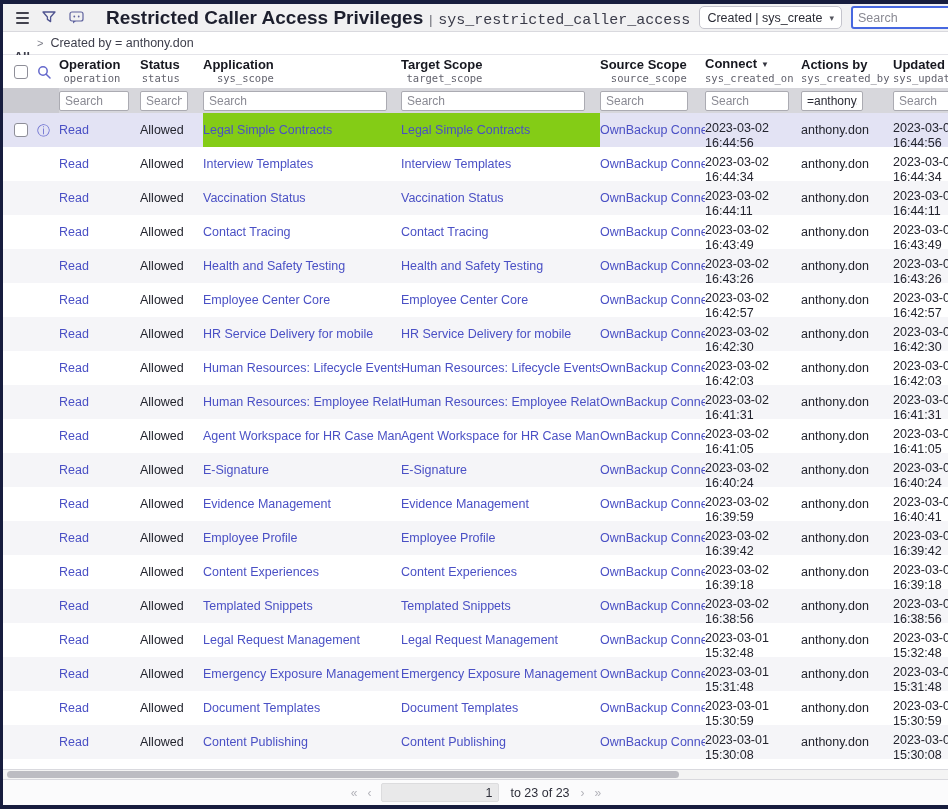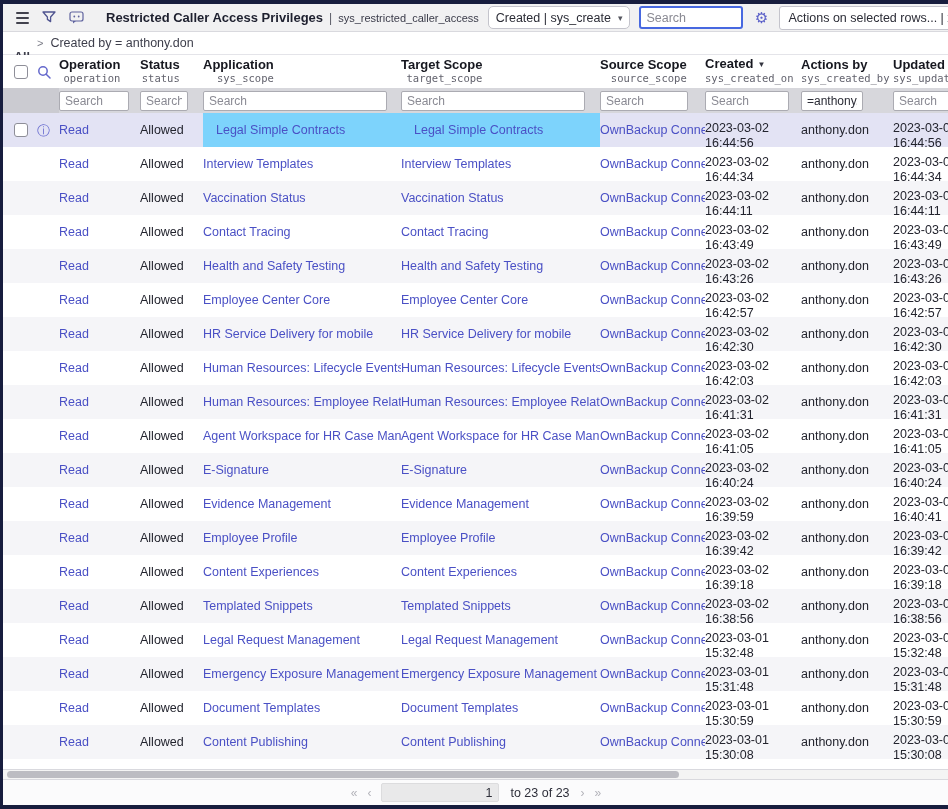--- a/index.html
+++ b/index.html
@@ -11,23 +11,23 @@
   .strip-bottom { position:absolute; bottom:0; left:0; width:948px; height:4px; background:#171d3e; z-index:10; }
 
   .content { position:absolute; left:3px; top:4px; width:945px; height:801px; display:flex; flex-direction:column; background:#fff; }
 
   
   .toolbar { height:28px; flex:none; background:#f1f1f2; border-bottom:1px solid #d9d9de; display:flex; align-items:center; gap:9px; padding:0 8px 0 10px; }
   .icon-btn { display:flex; align-items:center; justify-content:center; width:18px; height:18px; cursor:pointer; flex:none; }
   .burger { display:flex; flex-direction:column; gap:3px; width:13px; }
   .burger span { display:block; height:2px; background:#42424e; border-radius:1px; }
   .title-wrap { display:flex; align-items:baseline; gap:6px; white-space:nowrap; margin-left:12px; }
-  .title { font-size:13px; font-weight:700; color:#1d1f2e; }
+  .title { font-size:19px; font-weight:700; color:#1d1f2e; }
   .title-sep { color:#5a5b66; font-size:12px; }
-  .table-name { font-family:Liberation Sans, sans-serif; font-size:11px; color:#3a3b49; }
+  .table-name { font-family:Liberation Mono, monospace; font-size:15px; color:#3a3b49; }
   .col-select { height:23px; background:#fff; border:1px solid #c4c4cc; border-radius:5px; display:flex; align-items:center; gap:7px; padding:0 7px; font-size:12.5px; color:#2b2c36; cursor:pointer; white-space:nowrap; }
   .caret { font-size:9px; color:#55565f; }
   .toolbar-search { width:104px; height:23px; border:2px solid #4768e0; border-radius:3px; padding:0 5px; font-size:12.5px; color:#2b2c36; outline:none; background:#fff; }
   .toolbar-search::placeholder { color:#8a8a93; }
   .gear { margin-left:auto; font-size:15px; color:#5a5fc8; }
   .actions-select { height:24px; background:#fff; border:1px solid #c4c4cc; border-radius:3px; display:flex; align-items:center; gap:16px; padding:0 8px; font-size:12.5px; color:#2b2c36; cursor:pointer; white-space:nowrap; }
 
   
   .breadcrumb { height:23px; flex:none; background:#fff; border-bottom:1px solid #e4e4e9; display:flex; align-items:center; gap:7px; padding:0 11px; font-size:12.5px; color:#3d3e4b; }
   .crumb-root { font-weight:700; cursor:pointer;margin-top:27px; }
@@ -53,21 +53,21 @@
   .filter-row input { height:20px; border:1px solid #ababb2; border-radius:2px; padding:0 5px; font-size:12px; color:#2b2c36; background:#fff; font-family:"Liberation Sans",sans-serif; outline:none; }
   .filter-row input::placeholder { color:#8a8a93; }
   .fi-operation { width:70px; } .fi-status { width:48px; } .fi-application { width:184px; }
   .fi-target { width:184px; } .fi-source { width:88px; } .fi-created { width:84px; }
   .fi-createdby { width:62px; } .fi-updated { width:96px; }
 
   .rows-viewport { overflow:hidden; height:656px; }
   .trow { height:34px; align-items:center; background:#fff; }
   .trow.odd { background:#f5f5f8; }
   .trow.sel { background:#e3e3f4; }
-  .trow.sel .hl { background:#7dd3fc; height:100%; display:flex; align-items:center;padding-left:13px; }
+  .trow.sel .hl { background:#84cc16; height:100%; display:flex; align-items:center; }
   .tcell { overflow:hidden; white-space:nowrap; font-size:12.5px; color:#23242e; height:100%; display:flex; align-items:center; }
   .tcell a { color:#4a50c5; text-decoration:none; cursor:pointer; }
   .tgutter { display:flex; align-items:center; gap:9px; padding-left:11px; }
   .info-icon { color:#6a6ed0; font-size:13px; line-height:13px; cursor:pointer; }
   .dt { display:block; line-height:15px; padding-top:12px; }
 
   
   .hscroll { height:11px; flex:none; background:#f4f4f4; border-top:1px solid #d9d9de; border-bottom:1px solid #d9d9de; position:relative; }
   .hthumb { position:absolute; left:4px; top:1px; width:672px; height:7px; background:#bcbcc2; border-radius:4px; cursor:pointer; }
 
@@ -150,21 +150,21 @@
         <div class="hcell">
           <span class="hblock"><span class="hlabel">Application</span><span class="hfield">sys_scope</span></span>
         </div>
         <div class="hcell">
           <span class="hblock"><span class="hlabel">Target Scope</span><span class="hfield">target_scope</span></span>
         </div>
         <div class="hcell">
           <span class="hblock"><span class="hlabel">Source Scope</span><span class="hfield">source_scope</span></span>
         </div>
         <div class="hcell">
-          <span class="hblock"><span class="hlabel"><span>Created</span><span class="sort-glyph">▼</span></span><span class="hfield">sys_created_on</span></span>
+          <span class="hblock"><span class="hlabel"><span>Connect</span><span class="sort-glyph">▼</span></span><span class="hfield">sys_created_on</span></span>
         </div>
         <div class="hcell">
           <span class="hblock"><span class="hlabel">Actions by</span><span class="hfield">sys_created_by</span></span>
         </div>
         <div class="hcell">
           <span class="hblock"><span class="hlabel">Updated</span><span class="hfield">sys_updated_on</span></span>
         </div>
       </div>
 
       <div class="grid-row filter-row">

